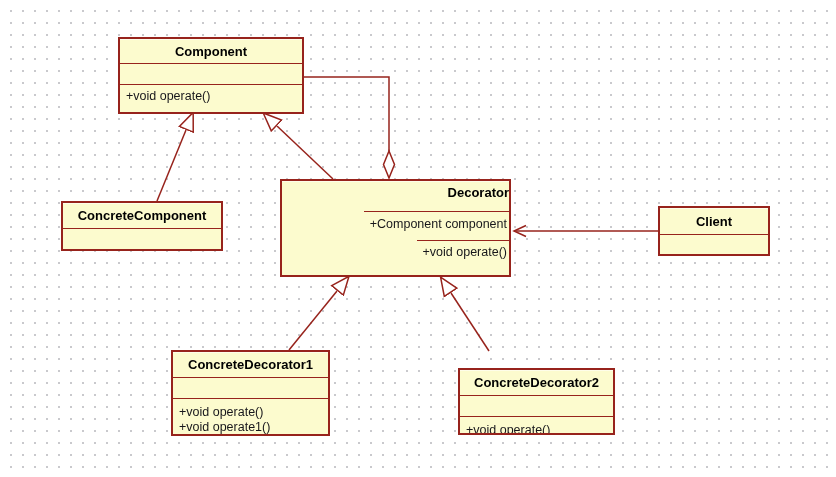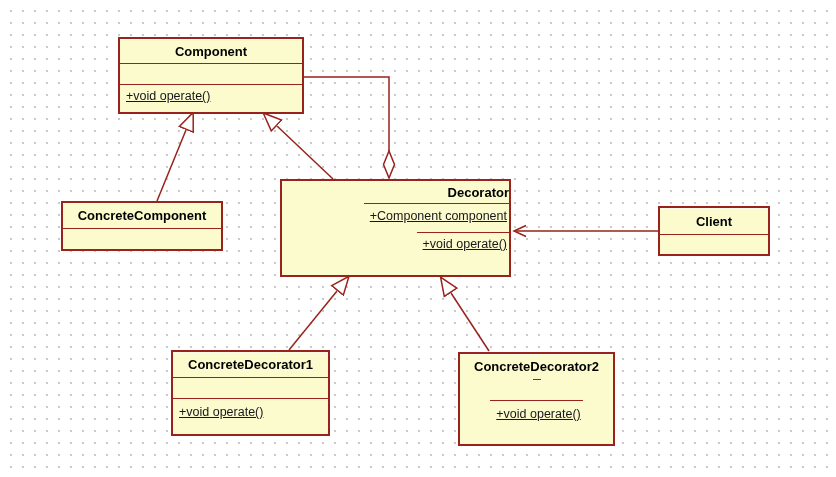--- a/index.html
+++ b/index.html
@@ -43,44 +43,43 @@
     flex:0 0 auto;
   }
   .uml-attrs,.uml-methods{
     box-sizing:border-box;
     border-top:1.5px solid var(--class-border);
     font-size:12.5px;color:var(--member-text);
     padding:20px 2px 0 6px;
     line-height:15px;
     overflow:hidden;
     flex:0 0 auto;
-    text-decoration:underline;
   }
   .uml-methods{flex:1 1 auto;}
   .member{white-space:nowrap;}
   
   #box-component{left:118px;top:37px;width:186px;height:77px;}
   #box-component .uml-title{height:24px;}
   #box-component .uml-attrs{height:12px;}
   #box-component .uml-methods{padding-top:4px;}
   #box-concrete-component{left:61px;top:201px;width:162px;height:50px;}
   #box-concrete-component .uml-title{height:25px;text-align:center;}
   #box-concrete-component .uml-attrs{height:10px;}
   #box-decorator{left:280px;top:179px;width:231px;height:98px;align-items:flex-end;}
   #box-decorator .uml-title{height:22px;}
-  #box-decorator .uml-attrs{height:29px;padding-top:5px;}
+  #box-decorator .uml-attrs{height:29px;padding-top:5px;margin-top:8px;}
   #box-decorator .uml-methods{padding-top:4px;}
   #box-client{left:658px;top:206px;width:112px;height:50px;}
   #box-client .uml-title{height:26px;}
   #box-client .uml-attrs{height:10px;}
   #box-cd1{left:171px;top:350px;width:159px;height:86px;}
   #box-cd1 .uml-title{height:25px;}
   #box-cd1 .uml-attrs{height:10px;}
   #box-cd1 .uml-methods{padding-top:6px;}
-  #box-cd2{left:458px;top:352px;width:157px;height:94px;align-items:center;}
+  #box-cd2{left:458px;top:368px;width:157px;height:67px;}
   #box-cd2 .uml-title{height:25px;}
   #box-cd2 .uml-attrs{height:10px;}
   #box-cd2 .uml-methods{padding-top:6px;}
 </style>
 </head>
 <body>
 
 <div id="canvas">
 
   <svg id="connectors" viewBox="0 0 836 477" xmlns="http://www.w3.org/2000/svg">
@@ -137,20 +136,21 @@
     <div class="uml-title">Client</div>
     <div class="uml-attrs"></div>
     <div class="uml-methods"></div>
   </div>
 
   <div class="uml-class" id="box-cd1">
     <div class="uml-title">ConcreteDecorator1</div>
     <div class="uml-attrs"></div>
     <div class="uml-methods">
       <div class="member">+void operate()</div>
+      <div class="member">+void operate1()</div>
     </div>
   </div>
 
   <div class="uml-class" id="box-cd2">
     <div class="uml-title">ConcreteDecorator2</div>
     <div class="uml-attrs"></div>
     <div class="uml-methods">
       <div class="member">+void operate()</div>
     </div>
   </div>

